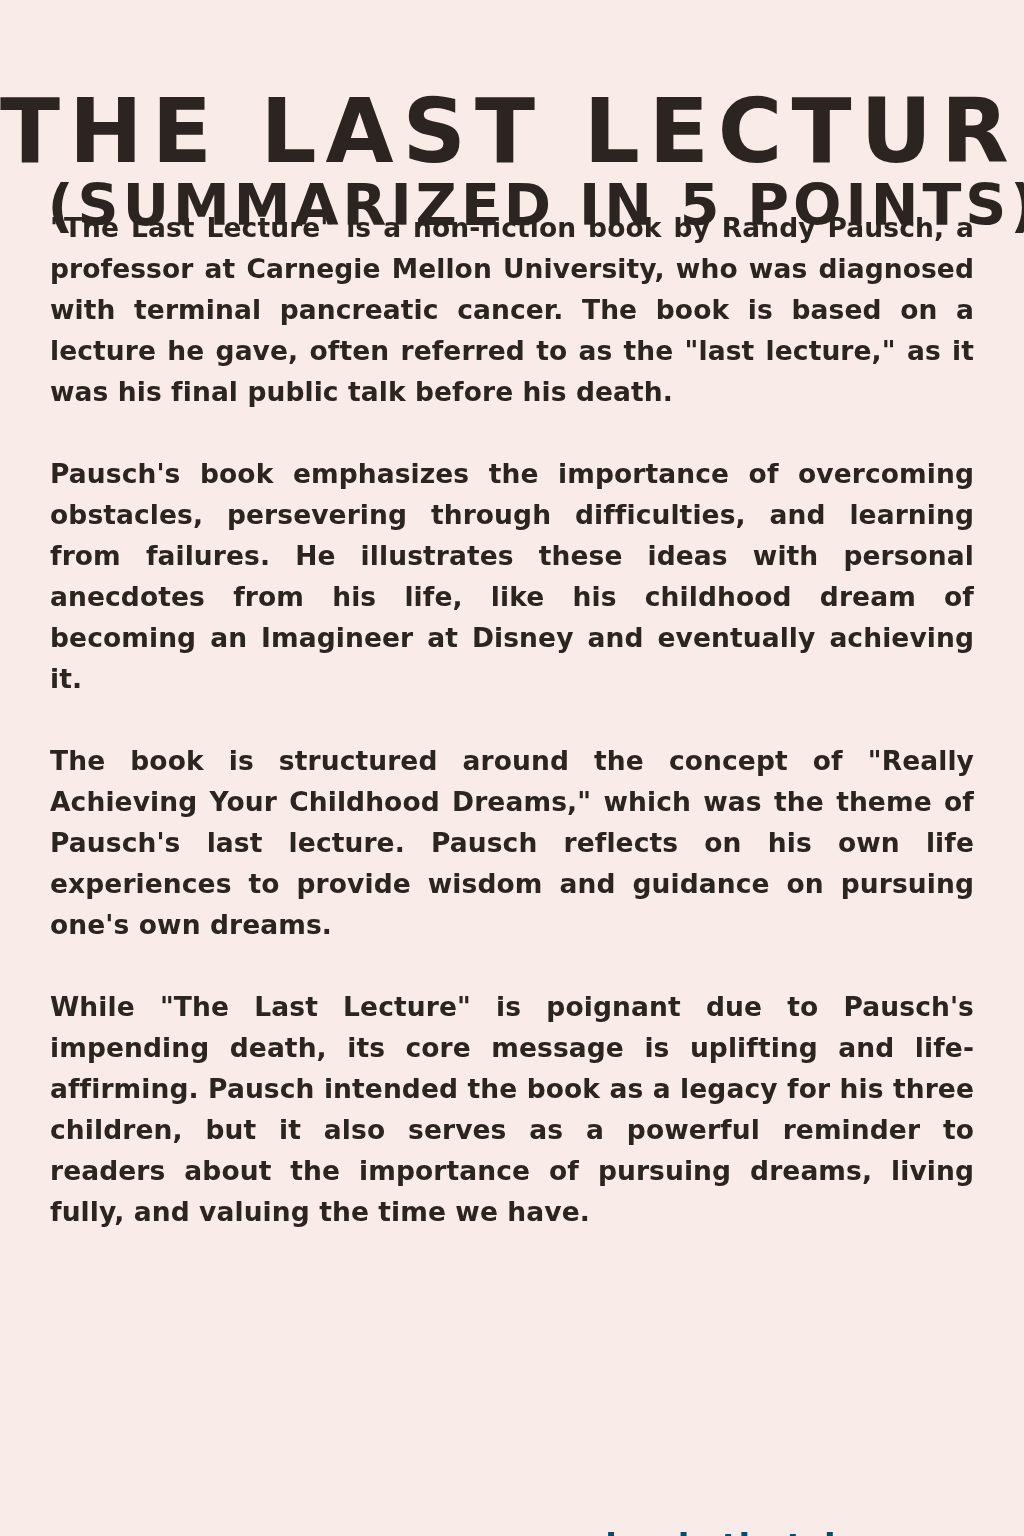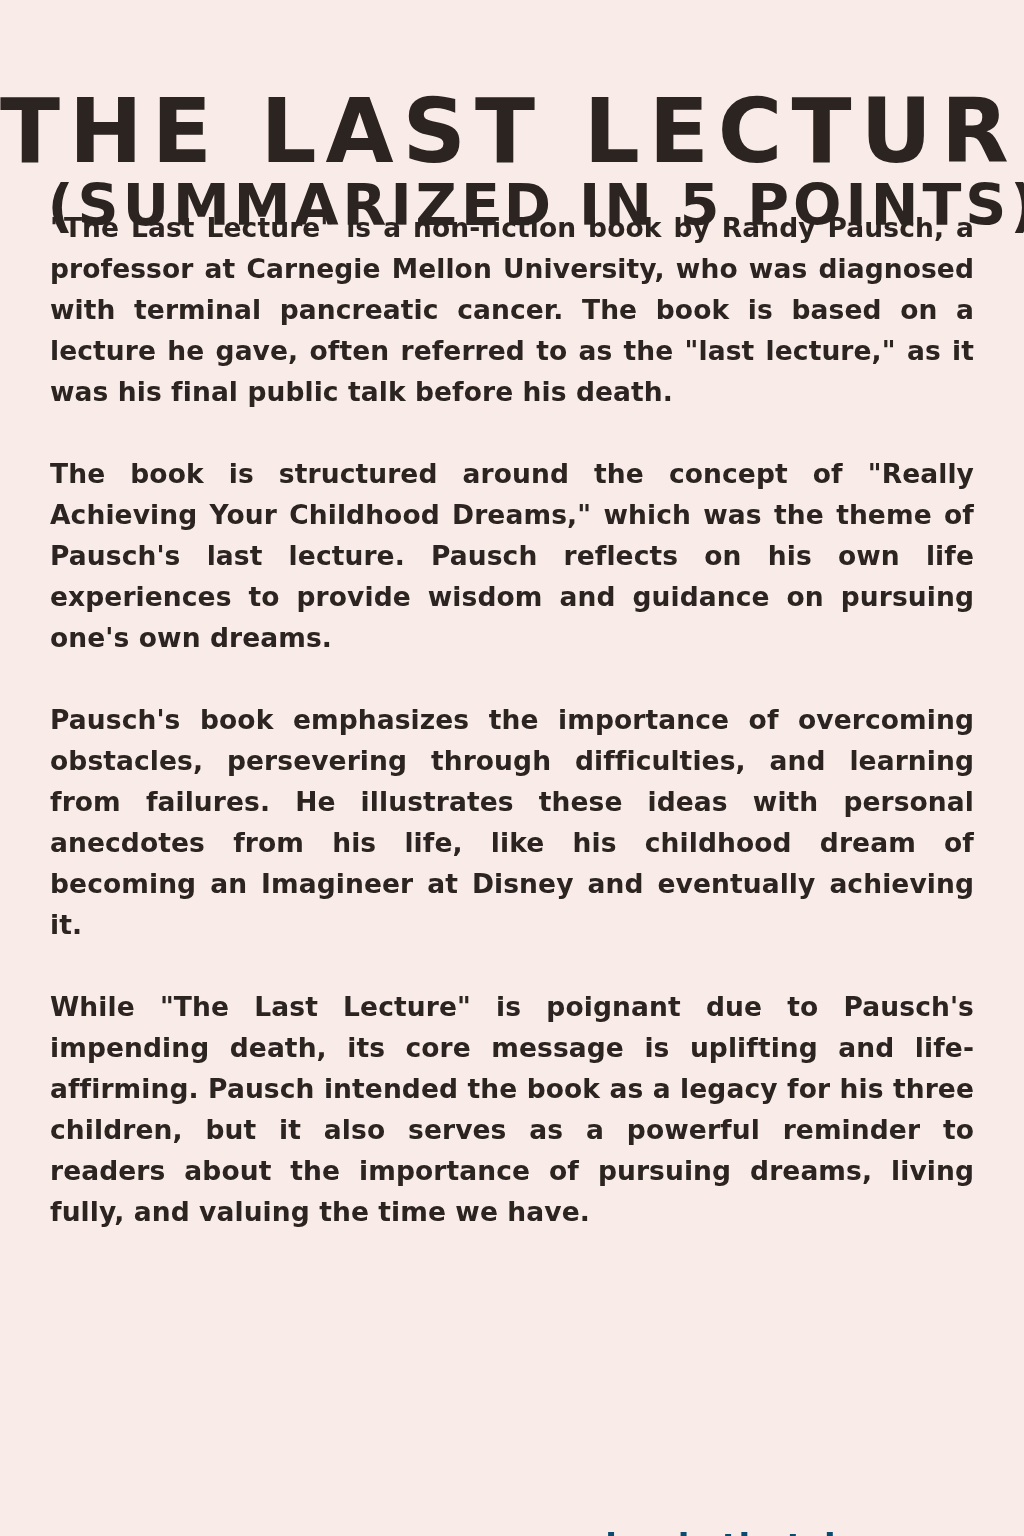--- a/index.html
+++ b/index.html
@@ -82,19 +82,19 @@
   </style>
 </head>
 <body>
 
 <div class="page">
   <h1 class="title">THE LAST LECTURE</h1>
   <h2 class="subtitle">(SUMMARIZED IN 5 POINTS)</h2>
 
   <div class="body-text">
     <p class="para">"The Last Lecture" is a non-fiction book by Randy Pausch, a professor at Carnegie Mellon University, who was diagnosed with terminal pancreatic cancer. The book is based on a lecture he gave, often referred to as the "last lecture," as it was his final public talk before his death.</p>
+    <p class="para">Pausch's book emphasizes the importance of overcoming obstacles, persevering through difficulties, and learning from failures. He illustrates these ideas with personal anecdotes from his life, like his childhood dream of becoming an Imagineer at Disney and eventually achieving it.</p>
     <p class="para">The book is structured around the concept of "Really Achieving Your Childhood Dreams," which was the theme of Pausch's last lecture. Pausch reflects on his own life experiences to provide wisdom and guidance on pursuing one's own dreams.</p>
-    <p class="para">Pausch's book emphasizes the importance of overcoming obstacles, persevering through difficulties, and learning from failures. He illustrates these ideas with personal anecdotes from his life, like his childhood dream of becoming an Imagineer at Disney and eventually achieving it.</p>
     <p class="para">While "The Last Lecture" is poignant due to Pausch's impending death, its core message is uplifting and life-affirming. Pausch intended the book as a legacy for his three children, but it also serves as a powerful reminder to readers about the importance of pursuing dreams, living fully, and valuing the time we have.</p>
   </div>
 
   <div class="footer-url">booksthatslay.com</div>
 </div>
 
 </body></html>

